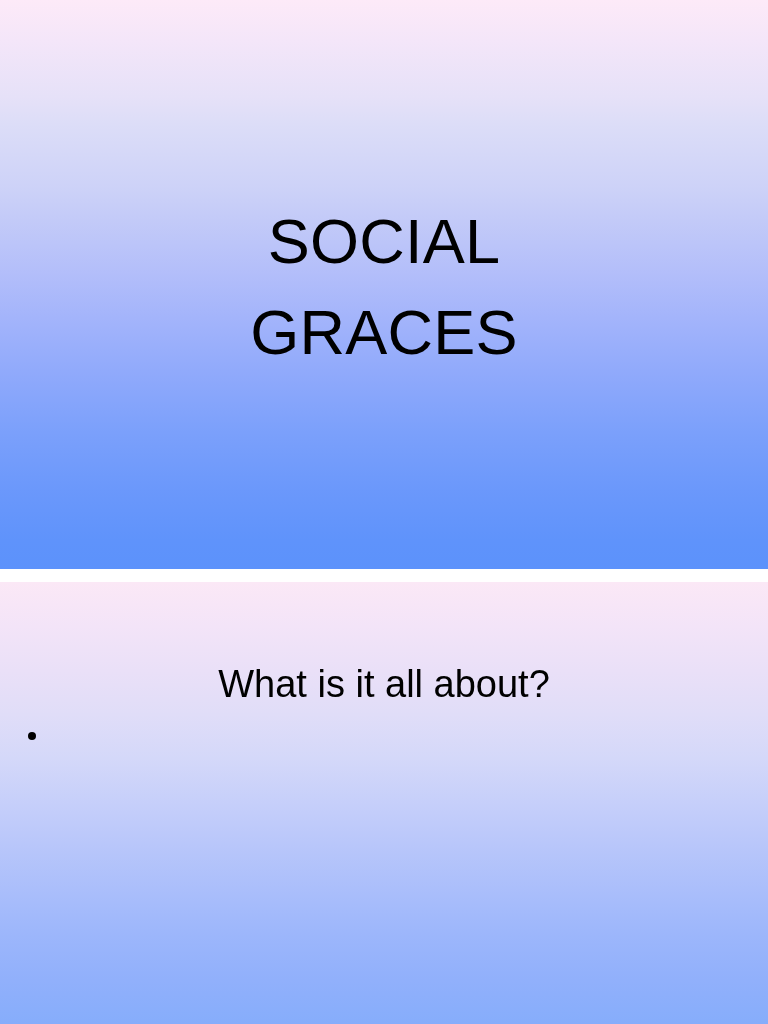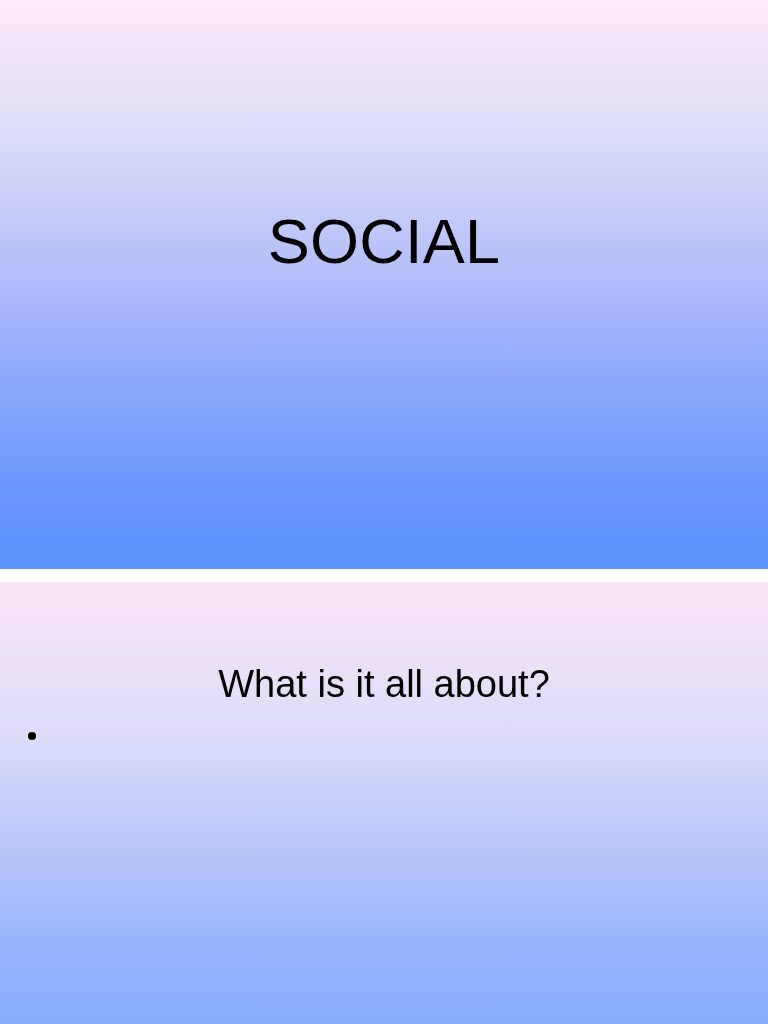--- a/index.html
+++ b/index.html
@@ -126,20 +126,21 @@
   }
 </style>
 </head>
 <body>
 
 <div class="deck">
 
   <section class="slide-one">
     <div class="title-block">
       <span class="title-line">SOCIAL</span>
+      <span class="title-line">GRACES</span>
     </div>
   </section>
 
   <section class="slide-two">
     <h2 class="content-heading">What is it all about?</h2>
 
     <ul class="bullet-list">
       <li class="bullet-item">
         <span class="bullet-marker"></span>
       </li>

